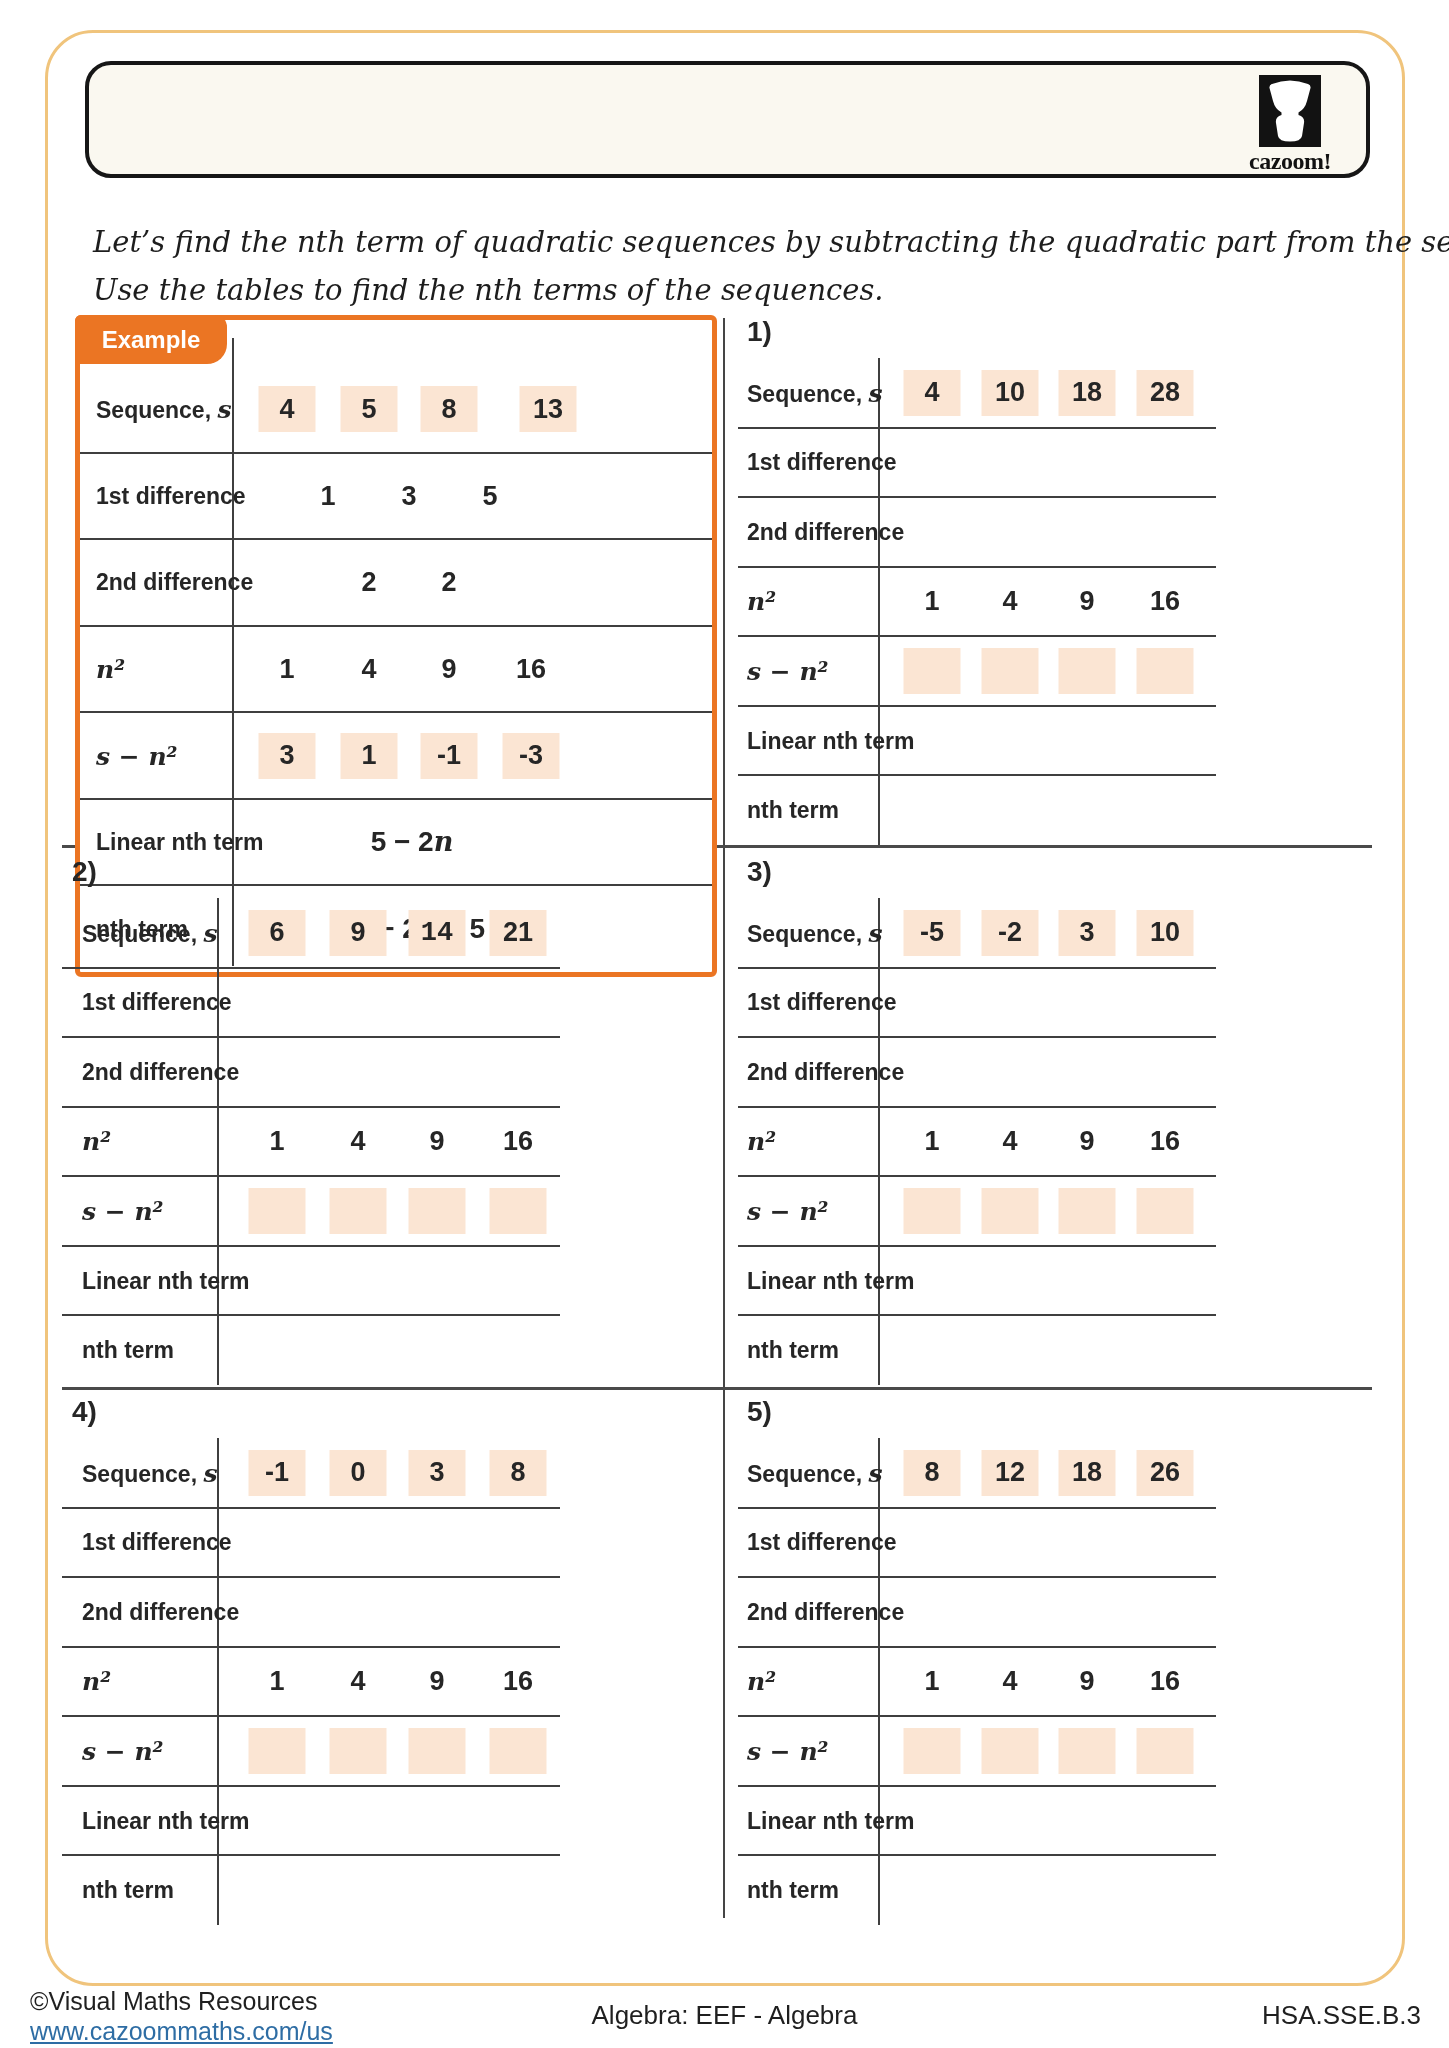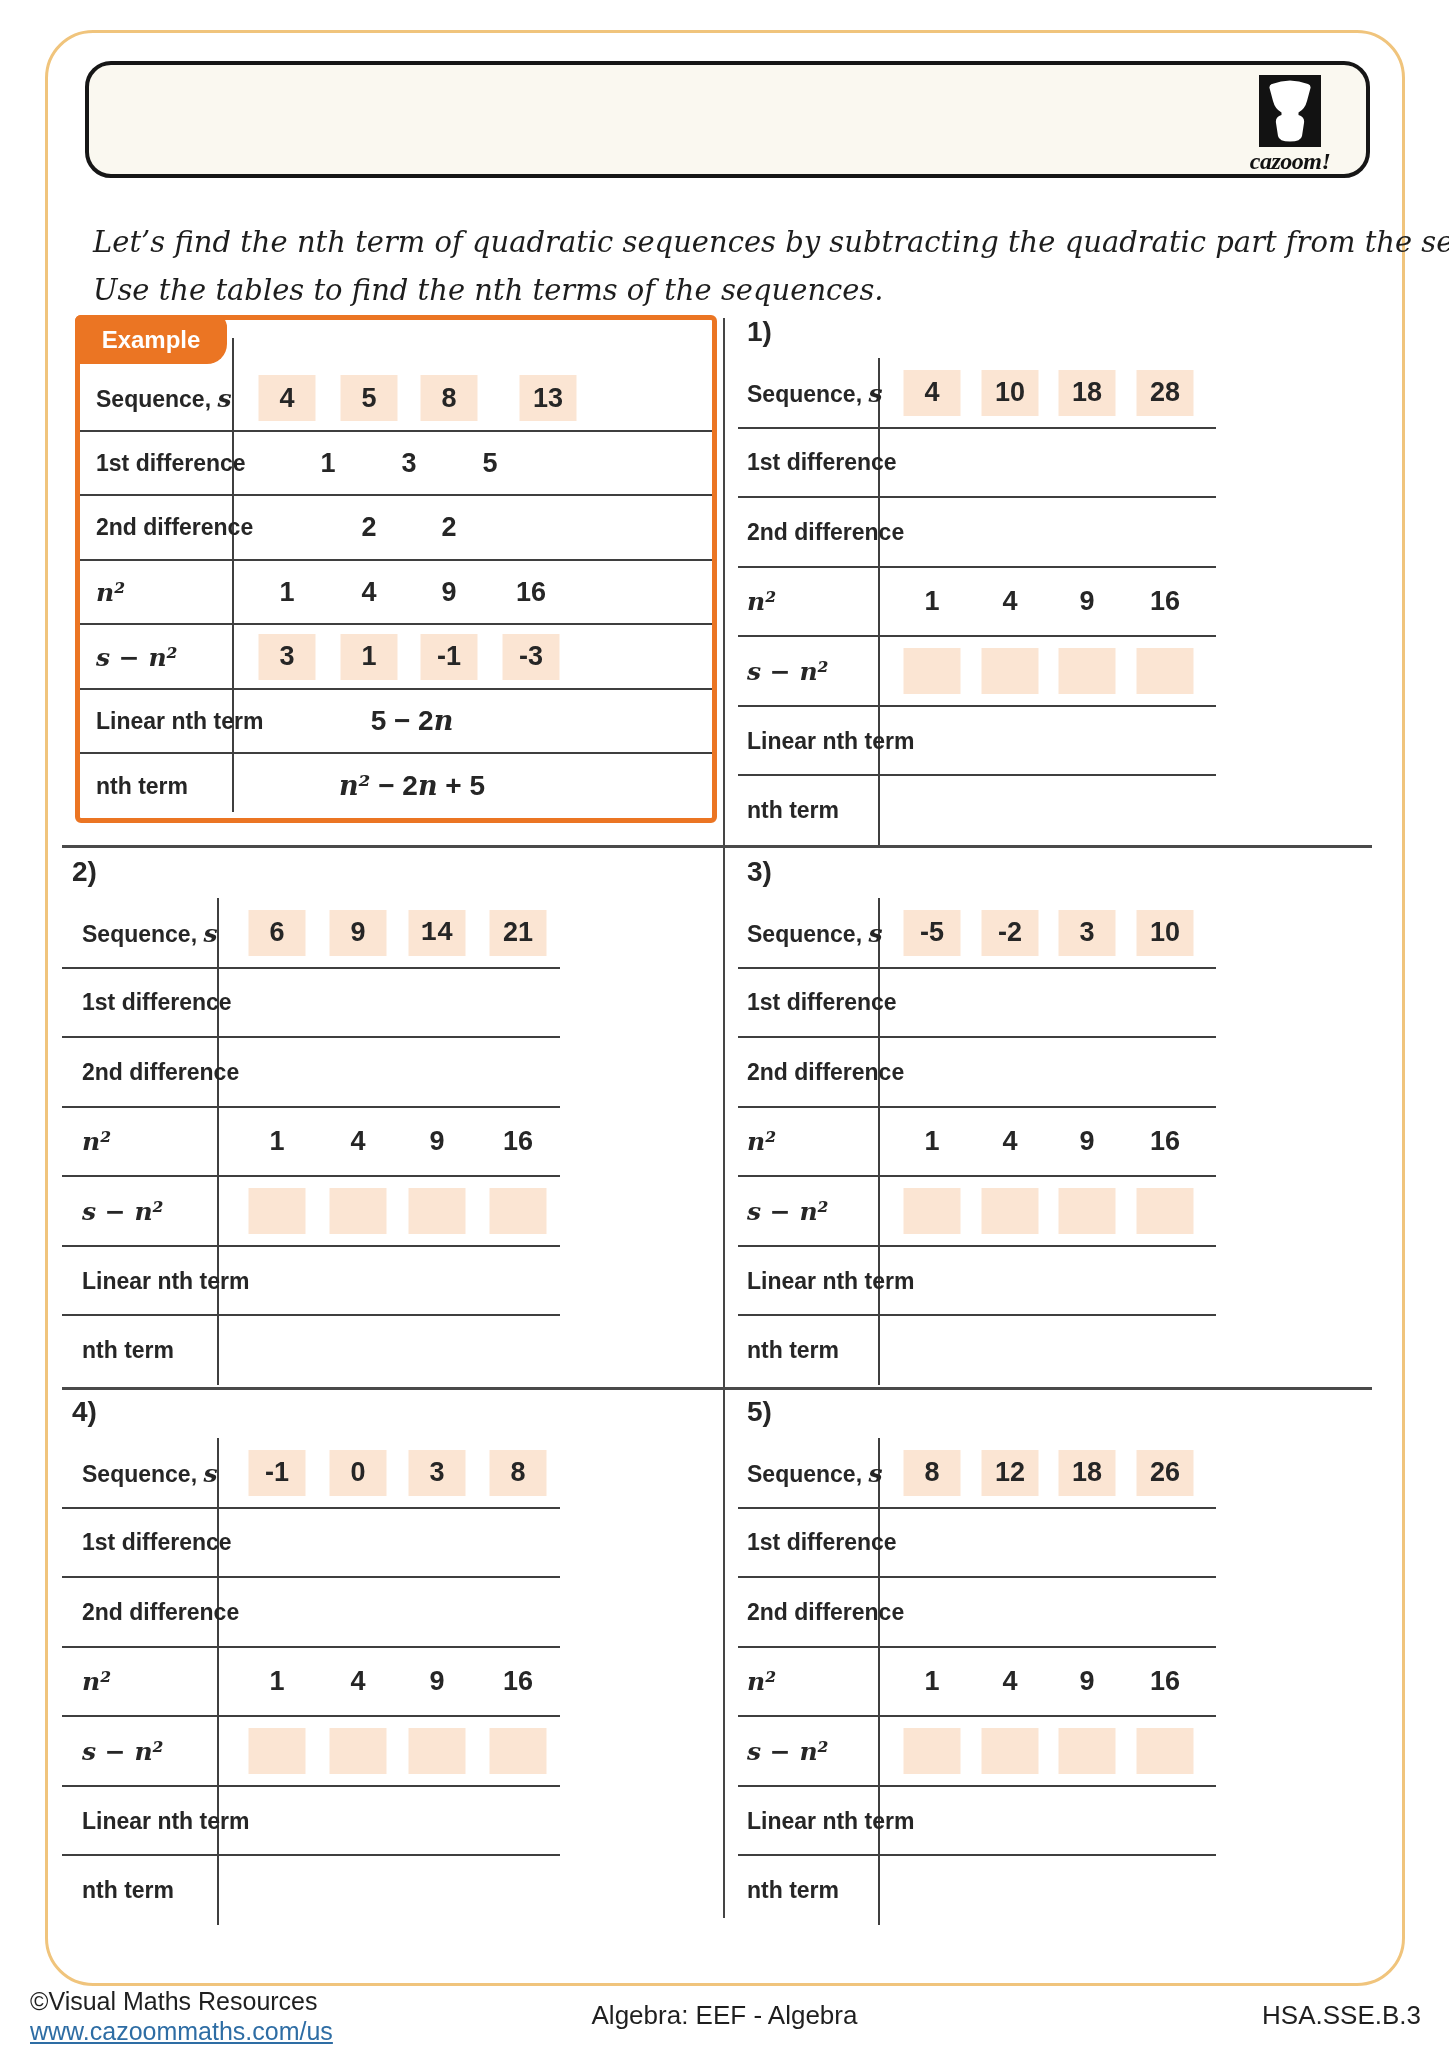--- a/index.html
+++ b/index.html
@@ -12,29 +12,29 @@
   
   .outer-frame{position:absolute;left:45px;top:30px;width:1354px;height:1950px;
     border:3px solid var(--gold);border-radius:48px;}
   
   .title-box{position:absolute;left:85px;top:61px;width:1285px;height:117px;box-sizing:border-box;
     background:#FAF8F0;border:4px solid #161616;border-radius:26px;}
   .title-box h1{position:absolute;left:42px;top:50%;transform:translateY(-50%);margin:0;
     font-size:47px;font-weight:bold;letter-spacing:-1.5px;white-space:nowrap;color:#231f20;}
   .logo{position:absolute;right:24px;top:10px;width:104px;text-align:center;}
   .logo-icon{width:62px;height:72px;background:#121212;margin:0 auto;display:flex;align-items:center;justify-content:center;}
-  .logo-text{font-family:"Liberation Serif",serif;font-weight:bold;font-size:24px;letter-spacing:-0.5px;margin-top:1px;color:#121212;font-style:italic;}
+  .logo-text{font-family:"Liberation Serif",serif;font-weight:bold;font-size:24px;letter-spacing:-0.5px;margin-top:1px;color:#121212;}
   
   .instructions{position:absolute;left:93px;top:218px;font-family:"DejaVu Serif","Liberation Serif",serif;
     font-style:italic;font-size:29px;line-height:48px;white-space:nowrap;color:#1d1d1d;}
   
   .col-divider{position:absolute;left:723px;top:318px;width:2px;height:1600px;background:#454545;}
   .hsep{position:absolute;left:62px;width:1310px;height:3px;background:#4a4a4a;}
   
-  .example-box{position:absolute;left:75px;top:315px;width:642px;height:508px;box-sizing:border-box;
+  .example-box{position:absolute;left:75px;top:315px;width:642px;height:662px;box-sizing:border-box;
     border:5px solid var(--orange);border-radius:6px;background:#fff;}
   .example-badge{position:absolute;left:-5px;top:-5px;width:152px;height:49px;background:var(--orange);
     color:#ffffff;font-weight:bold;font-size:24px;display:flex;align-items:center;justify-content:center;
     border-radius:6px 12px 20px 0;}
   .ex-vline{position:absolute;left:152px;top:18px;bottom:6px;width:2px;background:#3f3f3f;}
   .ex-rows{position:absolute;left:0;right:0;top:46px;bottom:0;display:flex;flex-direction:column;}
   .ex-rows .row{flex:1;position:relative;}
   
   .rowline{position:absolute;left:0;bottom:-1px;height:2px;background:#3f3f3f;}
   .ex-rows .rowline{width:100%;}

